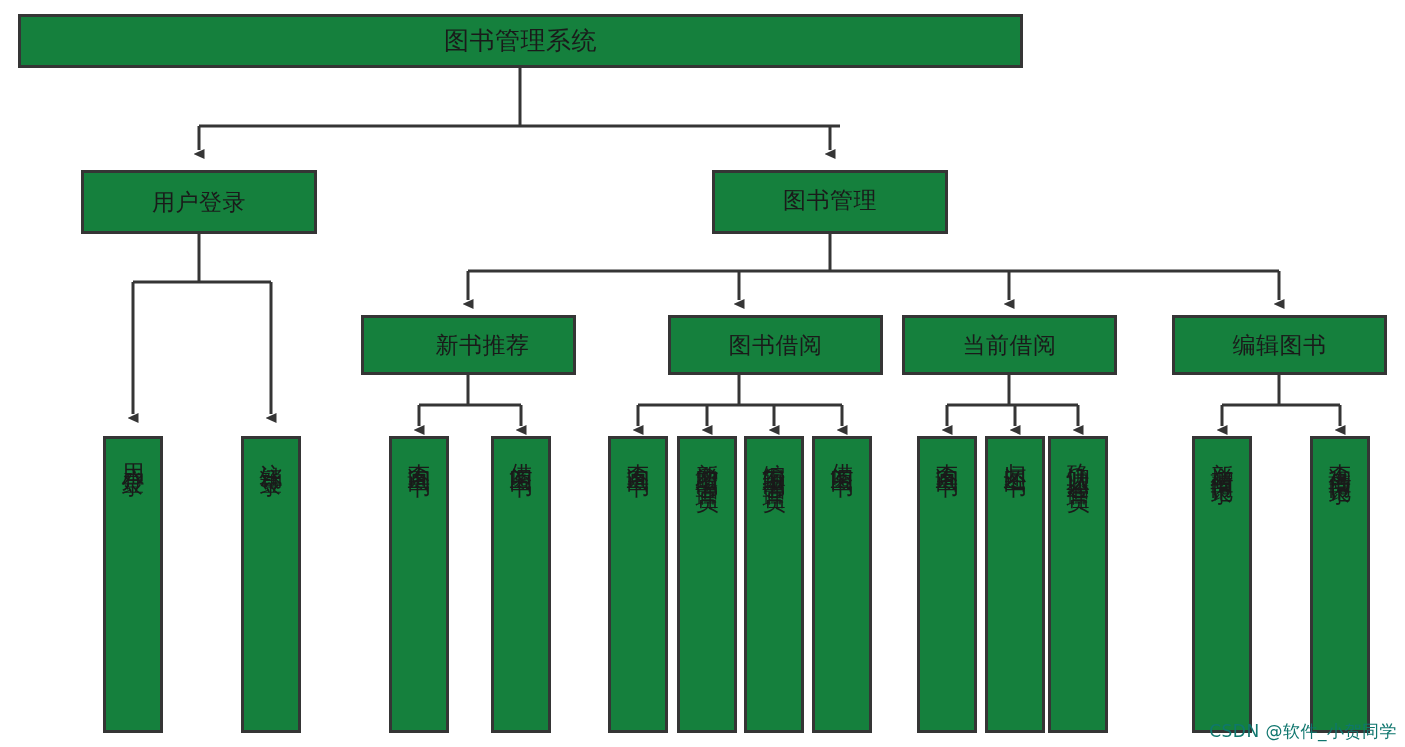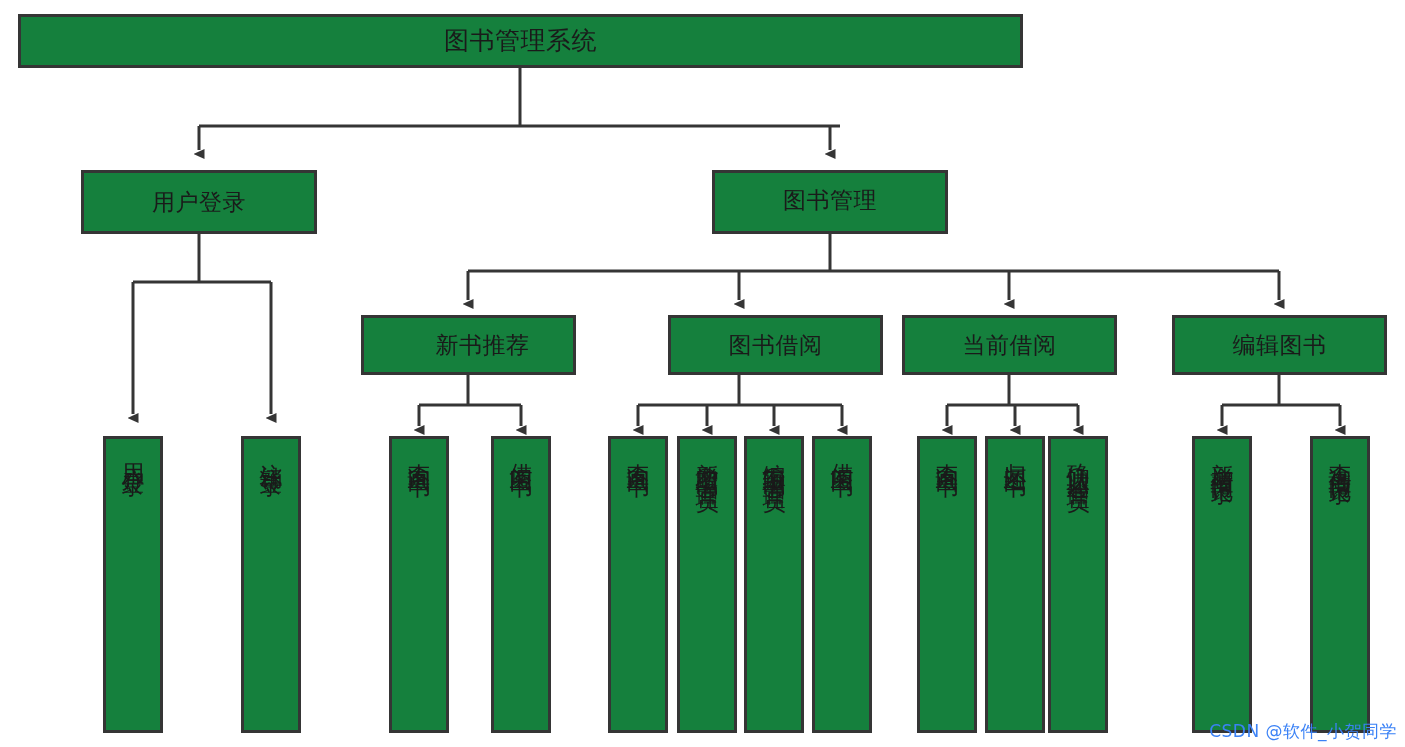--- a/index.html
+++ b/index.html
@@ -64,21 +64,21 @@
     font-size: 23px;
     line-height: 1.0;
     letter-spacing: 4px;
     white-space: nowrap;
   }
   .watermark {
     position: absolute;
     right: 8px;
     bottom: 4px;
     font-size: 17px;
-    color: #3b82f6;
+    color: #0f766e;
     letter-spacing: 0.5px;
     white-space: nowrap;
     z-index: 5;
   }
 </style>
 </head>
 <body>
 
 <div id="canvas">
 

